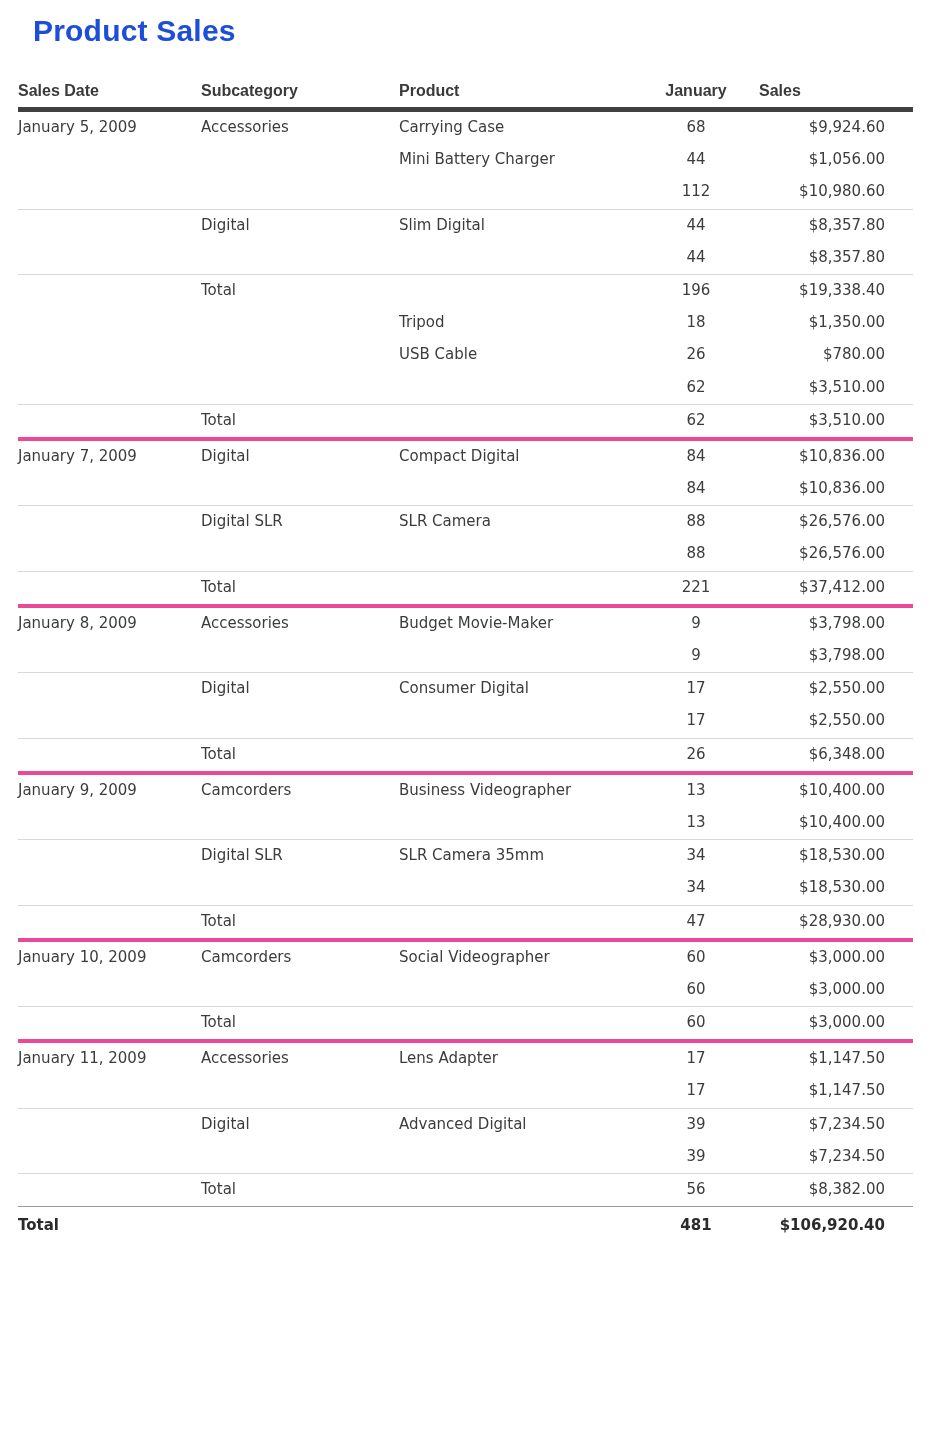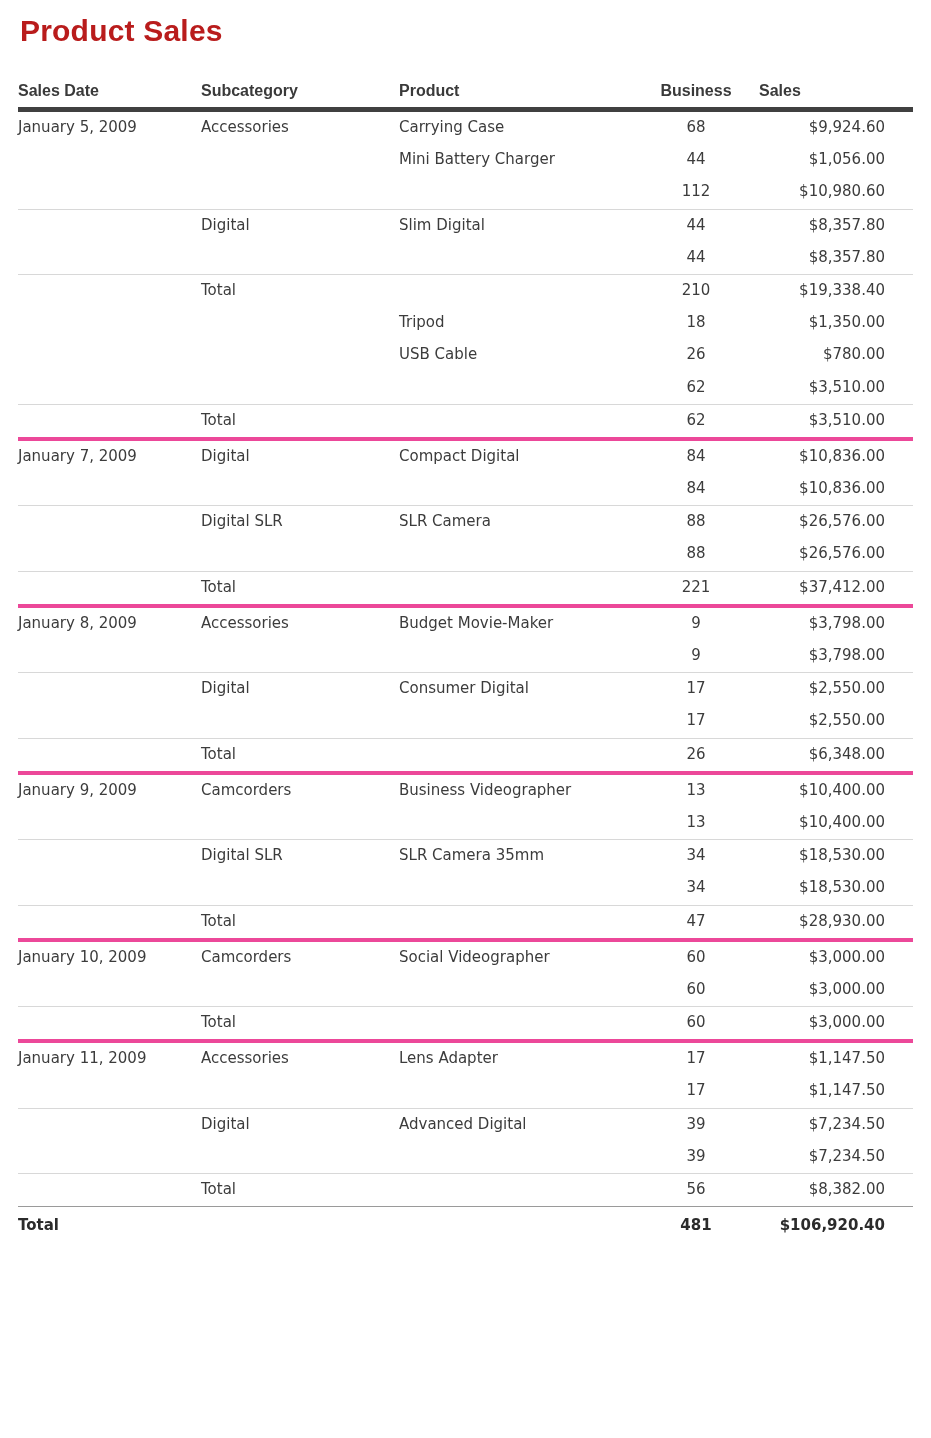--- a/index.html
+++ b/index.html
@@ -16,22 +16,22 @@
   }
   .page {
     padding: 14px 18px 0 18px;
     box-sizing: border-box;
     width: 931px;
   }
   .report-title {
     font-family: "Liberation Sans", sans-serif;
     font-size: 30px;
     font-weight: bold;
-    color: #b91c1c;
-    margin: 0 0 34px 2px;
+    color: #1d4ed8;
+    margin: 0 0 34px 15px;
     letter-spacing: 0.2px;
   }
   table.report {
     border-collapse: collapse;
     width: 895px;
     table-layout: fixed;
     font-size: 15px;
   }
   table.report col.c-date    { width: 183px; }
   table.report col.c-sub     { width: 198px; }
@@ -89,21 +89,21 @@
         <col class="c-sub">
         <col class="c-prod">
         <col class="c-qty">
         <col class="c-sales">
     </colgroup>
     <thead>
       <tr>
         <th>Sales Date</th>
         <th>Subcategory</th>
         <th>Product</th>
-        <th class="num">Business</th>
+        <th class="num">January</th>
         <th class="amt">Sales</th>
       </tr>
     </thead>
     <tbody id="report-body">
         <tr class="rule-date">
           <td class="date">January 5, 2009</td>
           <td class="sub">Accessories</td>
           <td class="prod">Carrying Case</td>
           <td class="qty">68</td>
           <td class="amt">$9,924.60</td>
@@ -133,21 +133,21 @@
           <td class="date"></td>
           <td class="sub"></td>
           <td class="prod"></td>
           <td class="qty">44</td>
           <td class="amt">$8,357.80</td>
         </tr>
         <tr class="rule-sub">
           <td class="date"></td>
           <td class="sub">Total</td>
           <td class="prod"></td>
-          <td class="qty">210</td>
+          <td class="qty">196</td>
           <td class="amt">$19,338.40</td>
         </tr>
         <tr>
           <td class="date"></td>
           <td class="sub"></td>
           <td class="prod">Tripod</td>
           <td class="qty">18</td>
           <td class="amt">$1,350.00</td>
         </tr>
         <tr>

